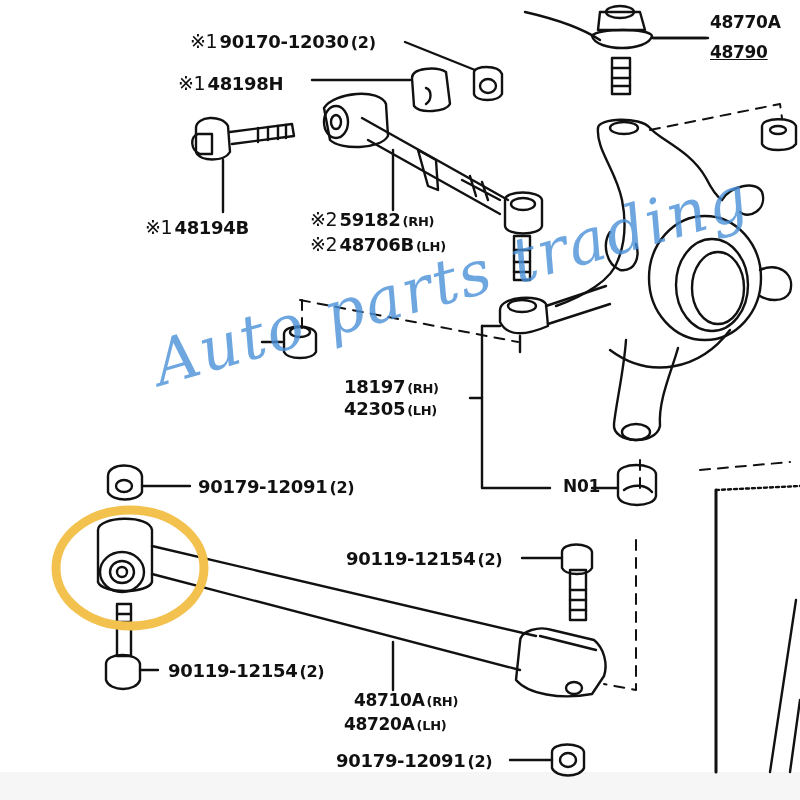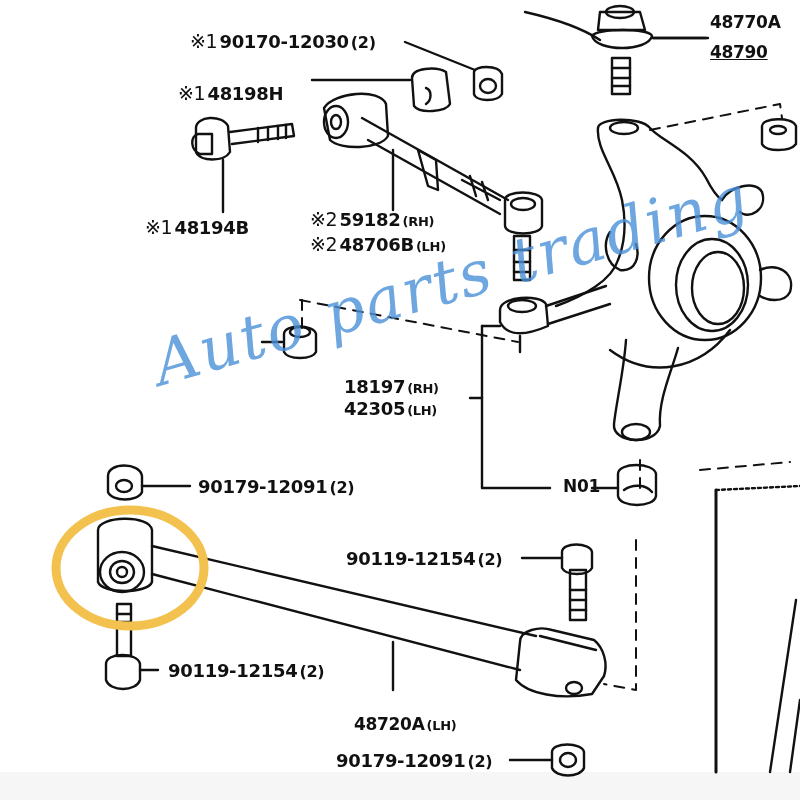--- a/index.html
+++ b/index.html
@@ -169,21 +169,21 @@
     </g>
 
     <line x1="653" y1="38" x2="706" y2="38"></line>
 
     <ellipse cx="130" cy="568" rx="74" ry="58" stroke="#f2c14e" stroke-width="9"></ellipse>
   </svg>
 
   <div class="lbl" style="left:190px;top:32px;">
     <span class="mark">※1</span><span class="num">90170-12030</span><span class="qty">(2)</span>
   </div>
-  <div class="lbl" style="left:178px;top:84px;">
+  <div class="lbl" style="left:178px;top:74px;">
     <span class="mark">※1</span><span class="num">48198H</span>
   </div>
   <div class="lbl" style="left:145px;top:218px;">
     <span class="mark">※1</span><span class="num">48194B</span>
   </div>
   <div class="lbl" style="left:310px;top:210px;">
     <span class="mark">※2</span><span class="num">59182</span><span class="side">(RH)</span>
   </div>
   <div class="lbl" style="left:310px;top:235px;text-align:right;">
     <span class="mark">※2</span><span class="num">48706B</span><span class="side">(LH)</span>
@@ -205,21 +205,24 @@
   </div>
   <div class="lbl big" style="left:563px;top:478px;">
     <span class="num">N01</span>
   </div>
   <div class="lbl" style="left:346px;top:550px;">
     <span class="num">90119-12154</span><span class="qty">(2)</span>
   </div>
   <div class="lbl" style="left:168px;top:662px;">
     <span class="num">90119-12154</span><span class="qty">(2)</span>
   </div>
-  <div class="lbl big" style="left:354px;top:716px;">
+  <div class="lbl big" style="left:354px;top:692px;">
+    <span class="num">48710A</span><span class="side">(RH)</span>
+  </div>
+  <div class="lbl big" style="left:344px;top:716px;">
     <span class="num">48720A</span><span class="side">(LH)</span>
   </div>
   <div class="lbl" style="left:336px;top:752px;">
     <span class="num">90179-12091</span><span class="qty">(2)</span>
   </div>
 
   <div class="watermark">Auto parts trading</div>
 </div>
 
 </body></html>

